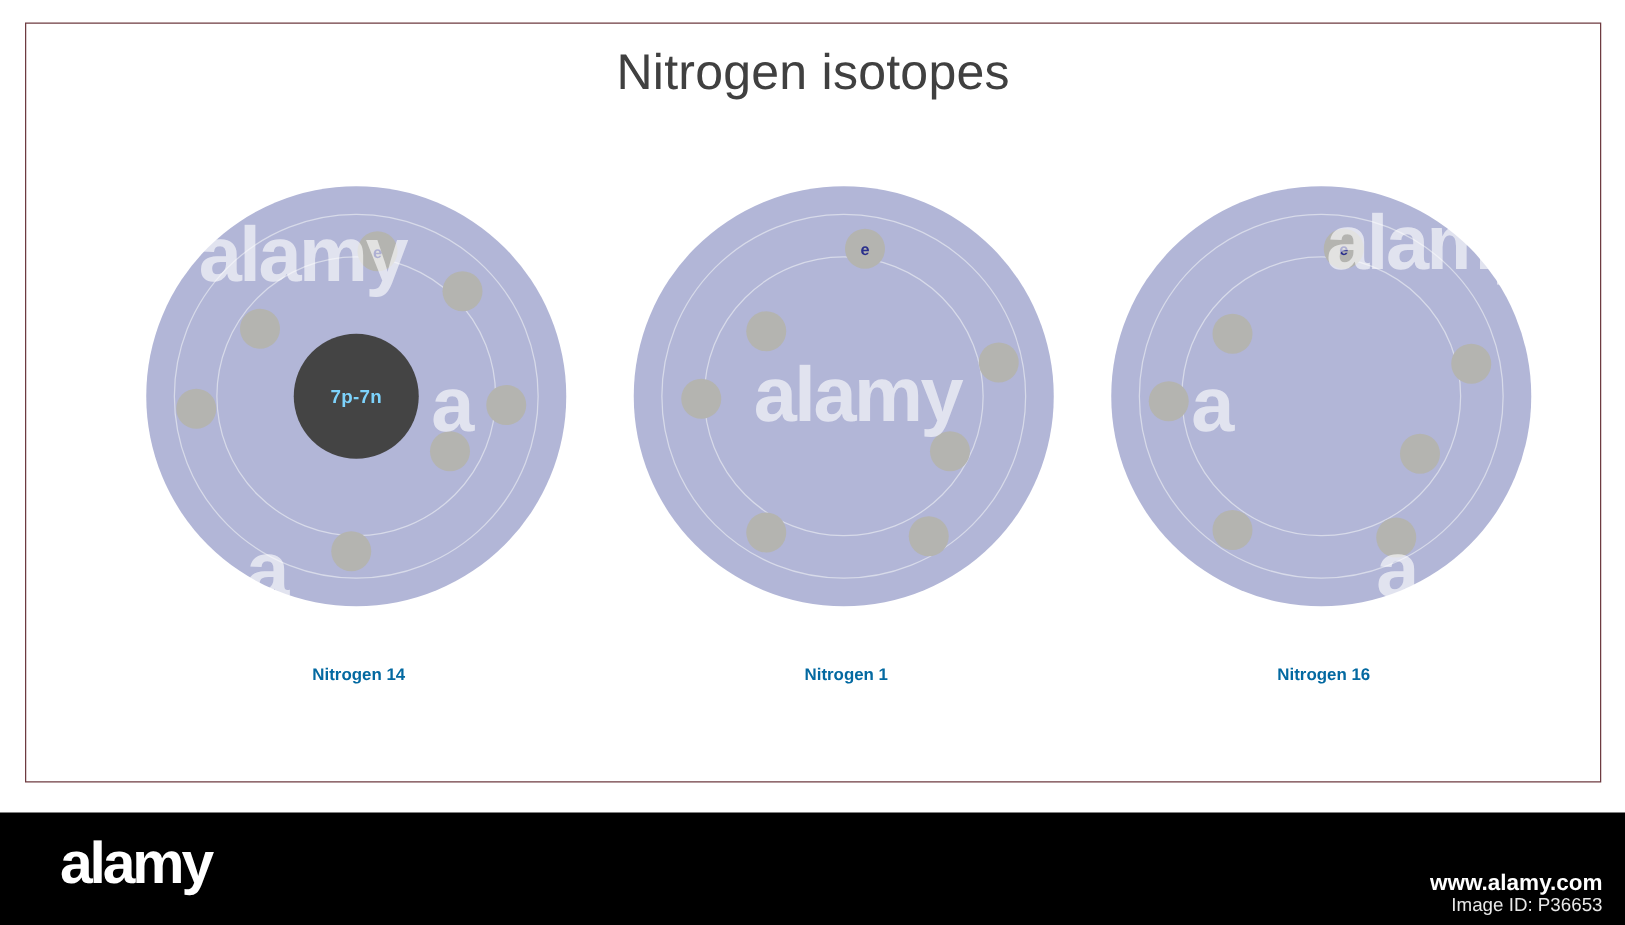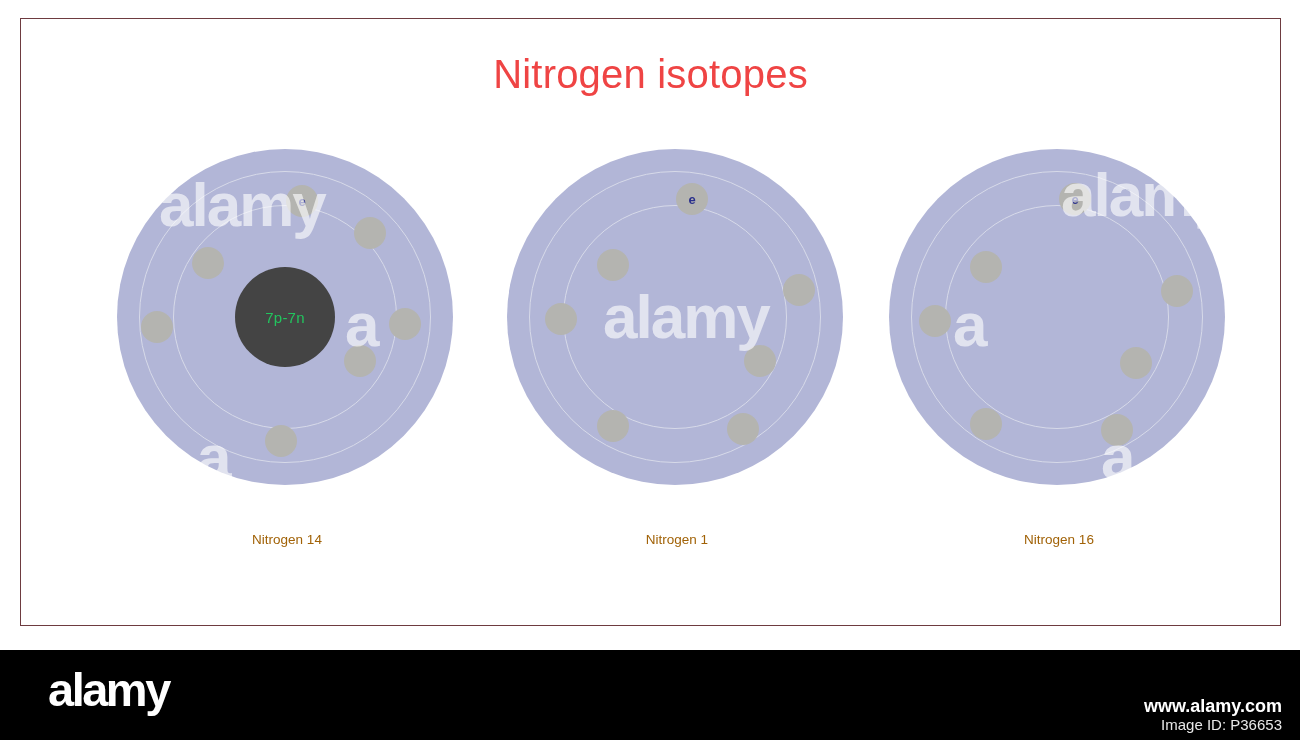--- a/index.html
+++ b/index.html
@@ -24,26 +24,26 @@
     width: 1261px;
     height: 608px;
     background: #ffffff;
     border: 1.5px solid #6e3b40;
     box-sizing: border-box;
   }
 
   #title {
     position: absolute;
     left: 0;
-    top: 32px;
+    top: 16px;
     width: 100%;
     text-align: center;
     font-size: 40px;
     font-weight: 400;
-    color: #ef4444;
+    color: #404040;
     letter-spacing: 0.2px;
     line-height: 1.15;
   }
 
   
   .atom-wrap {
     position: absolute;
     top: 130px;
     width: 360px;
     height: 430px;
@@ -90,23 +90,23 @@
     top: 118px;
     width: 100px;
     height: 100px;
     border-radius: 50%;
     background: #444444;
     display: flex;
     align-items: center;
     justify-content: center;
   }
   .nucleus-label {
-    color: #22c55e;
+    color: #7dd3fc;
     font-size: 15px;
-    font-weight: 400;
+    font-weight: 700;
     letter-spacing: 0.2px;
     white-space: nowrap;
   }
 
   .electron {
     position: absolute;
     width: 32px;
     height: 32px;
     border-radius: 50%;
     background: #b4b4b0;
@@ -123,22 +123,22 @@
     line-height: 1;
   }
 
   .atom-caption {
     position: absolute;
     left: 0;
     top: 383px;
     width: 360px;
     text-align: center;
     font-size: 13.5px;
-    color: #a16207;
-    font-weight: 400;
+    color: #0369a1;
+    font-weight: 700;
   }
 
   
   .wm {
     position: absolute;
     color: #ffffff;
     opacity: 0.62;
     font-weight: 700;
     letter-spacing: -2px;
     pointer-events: none;

